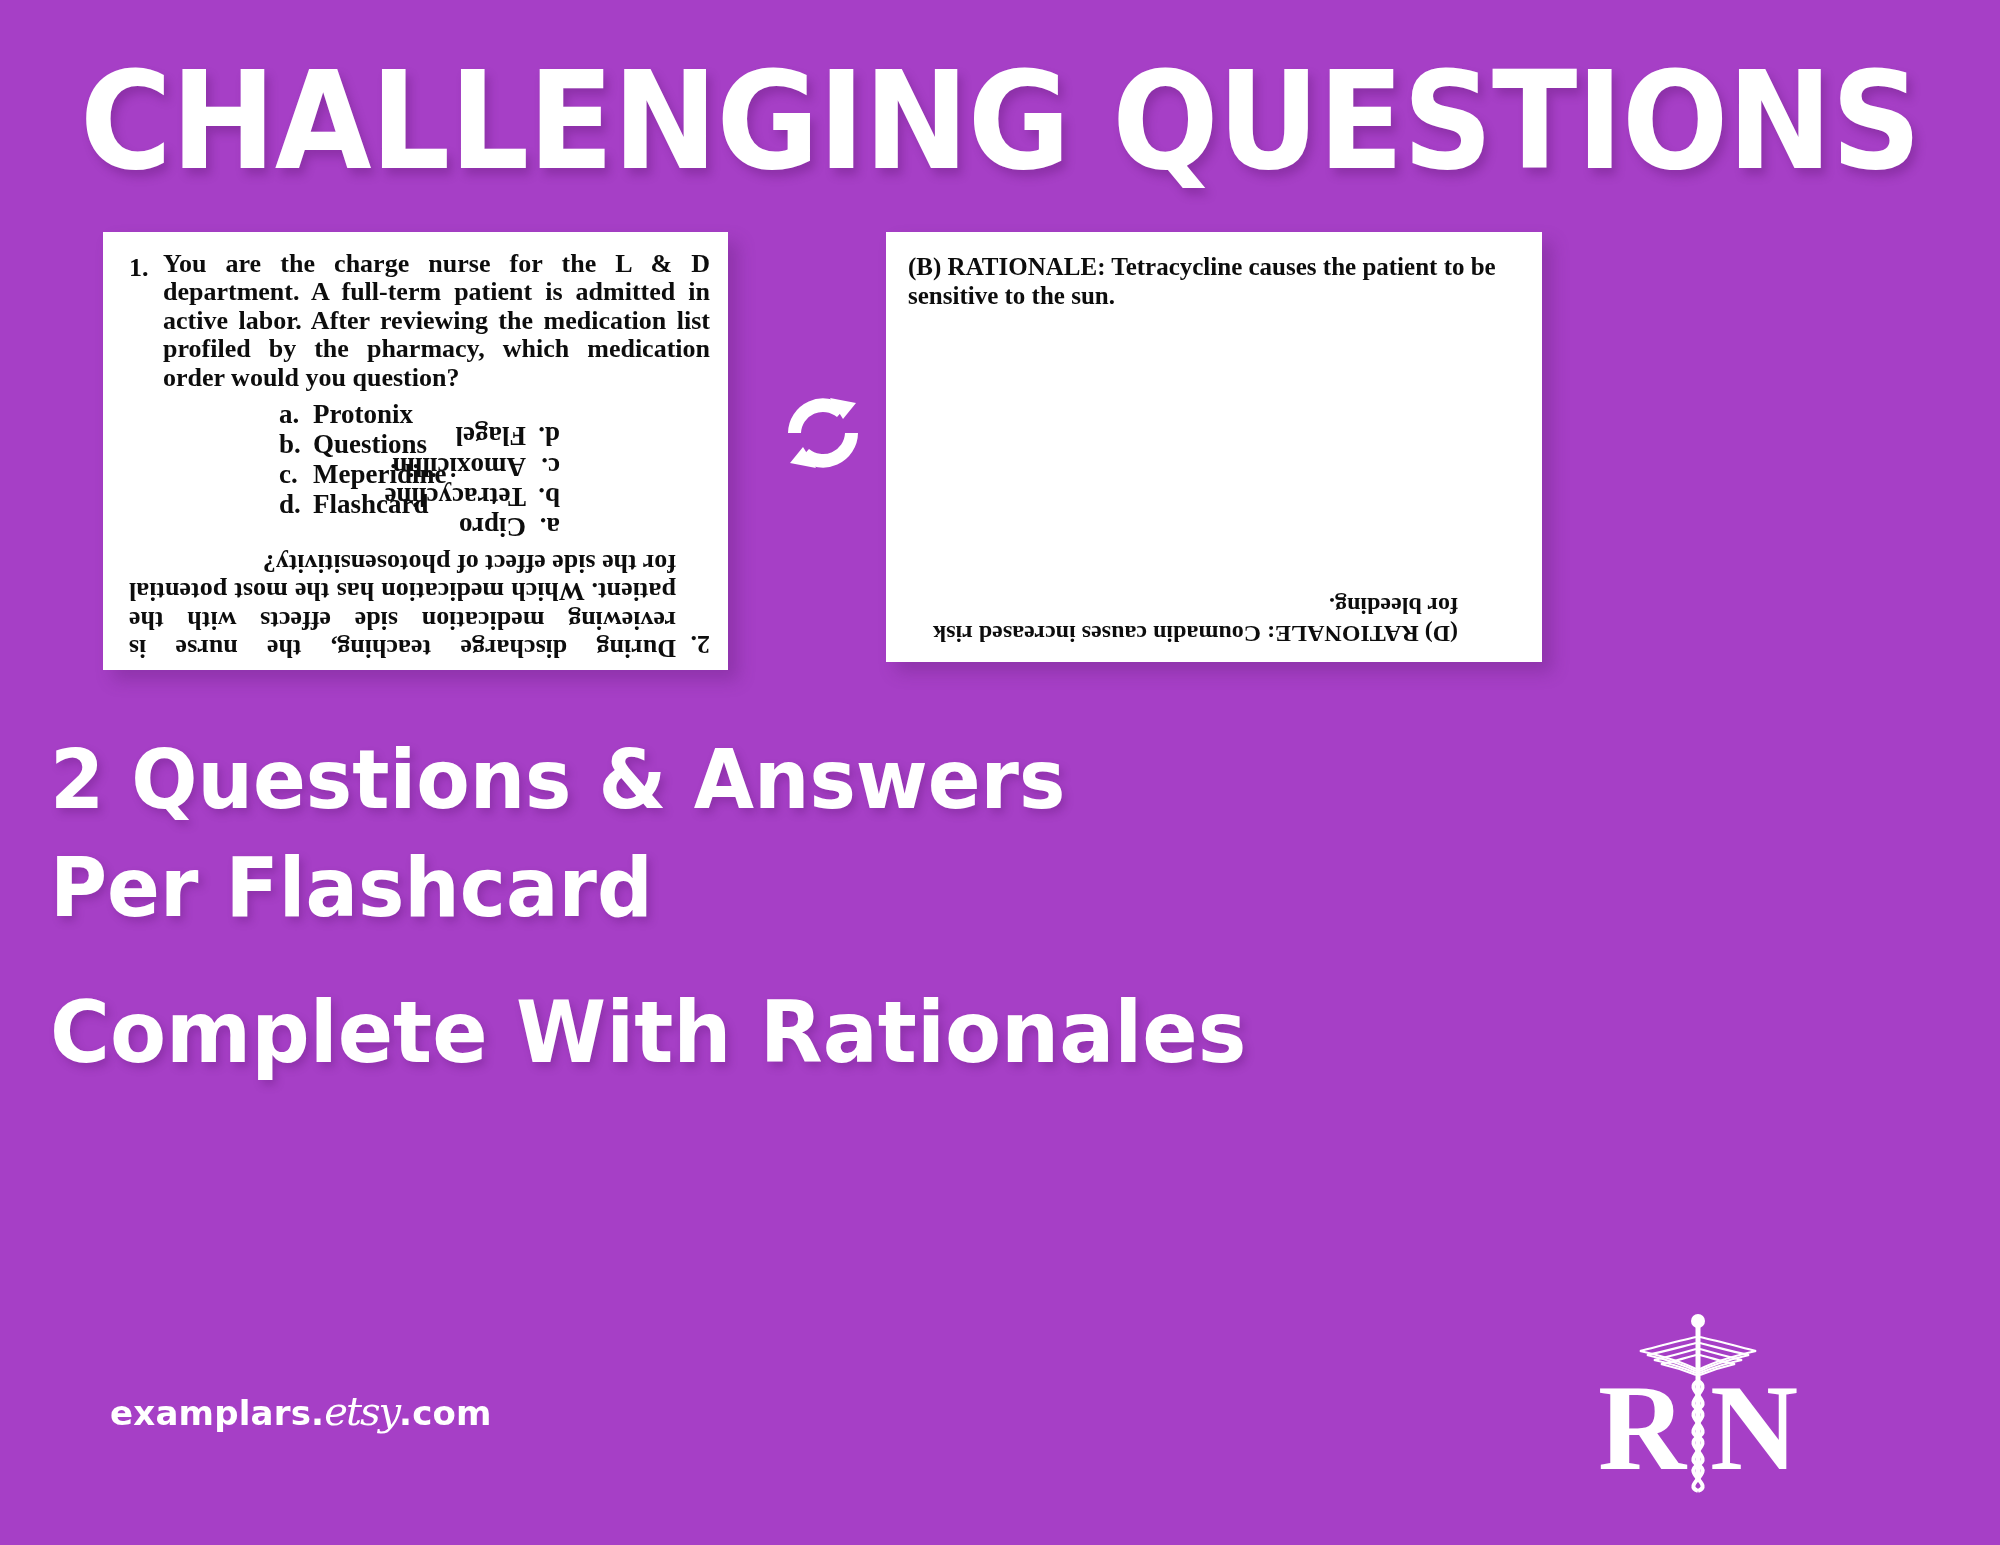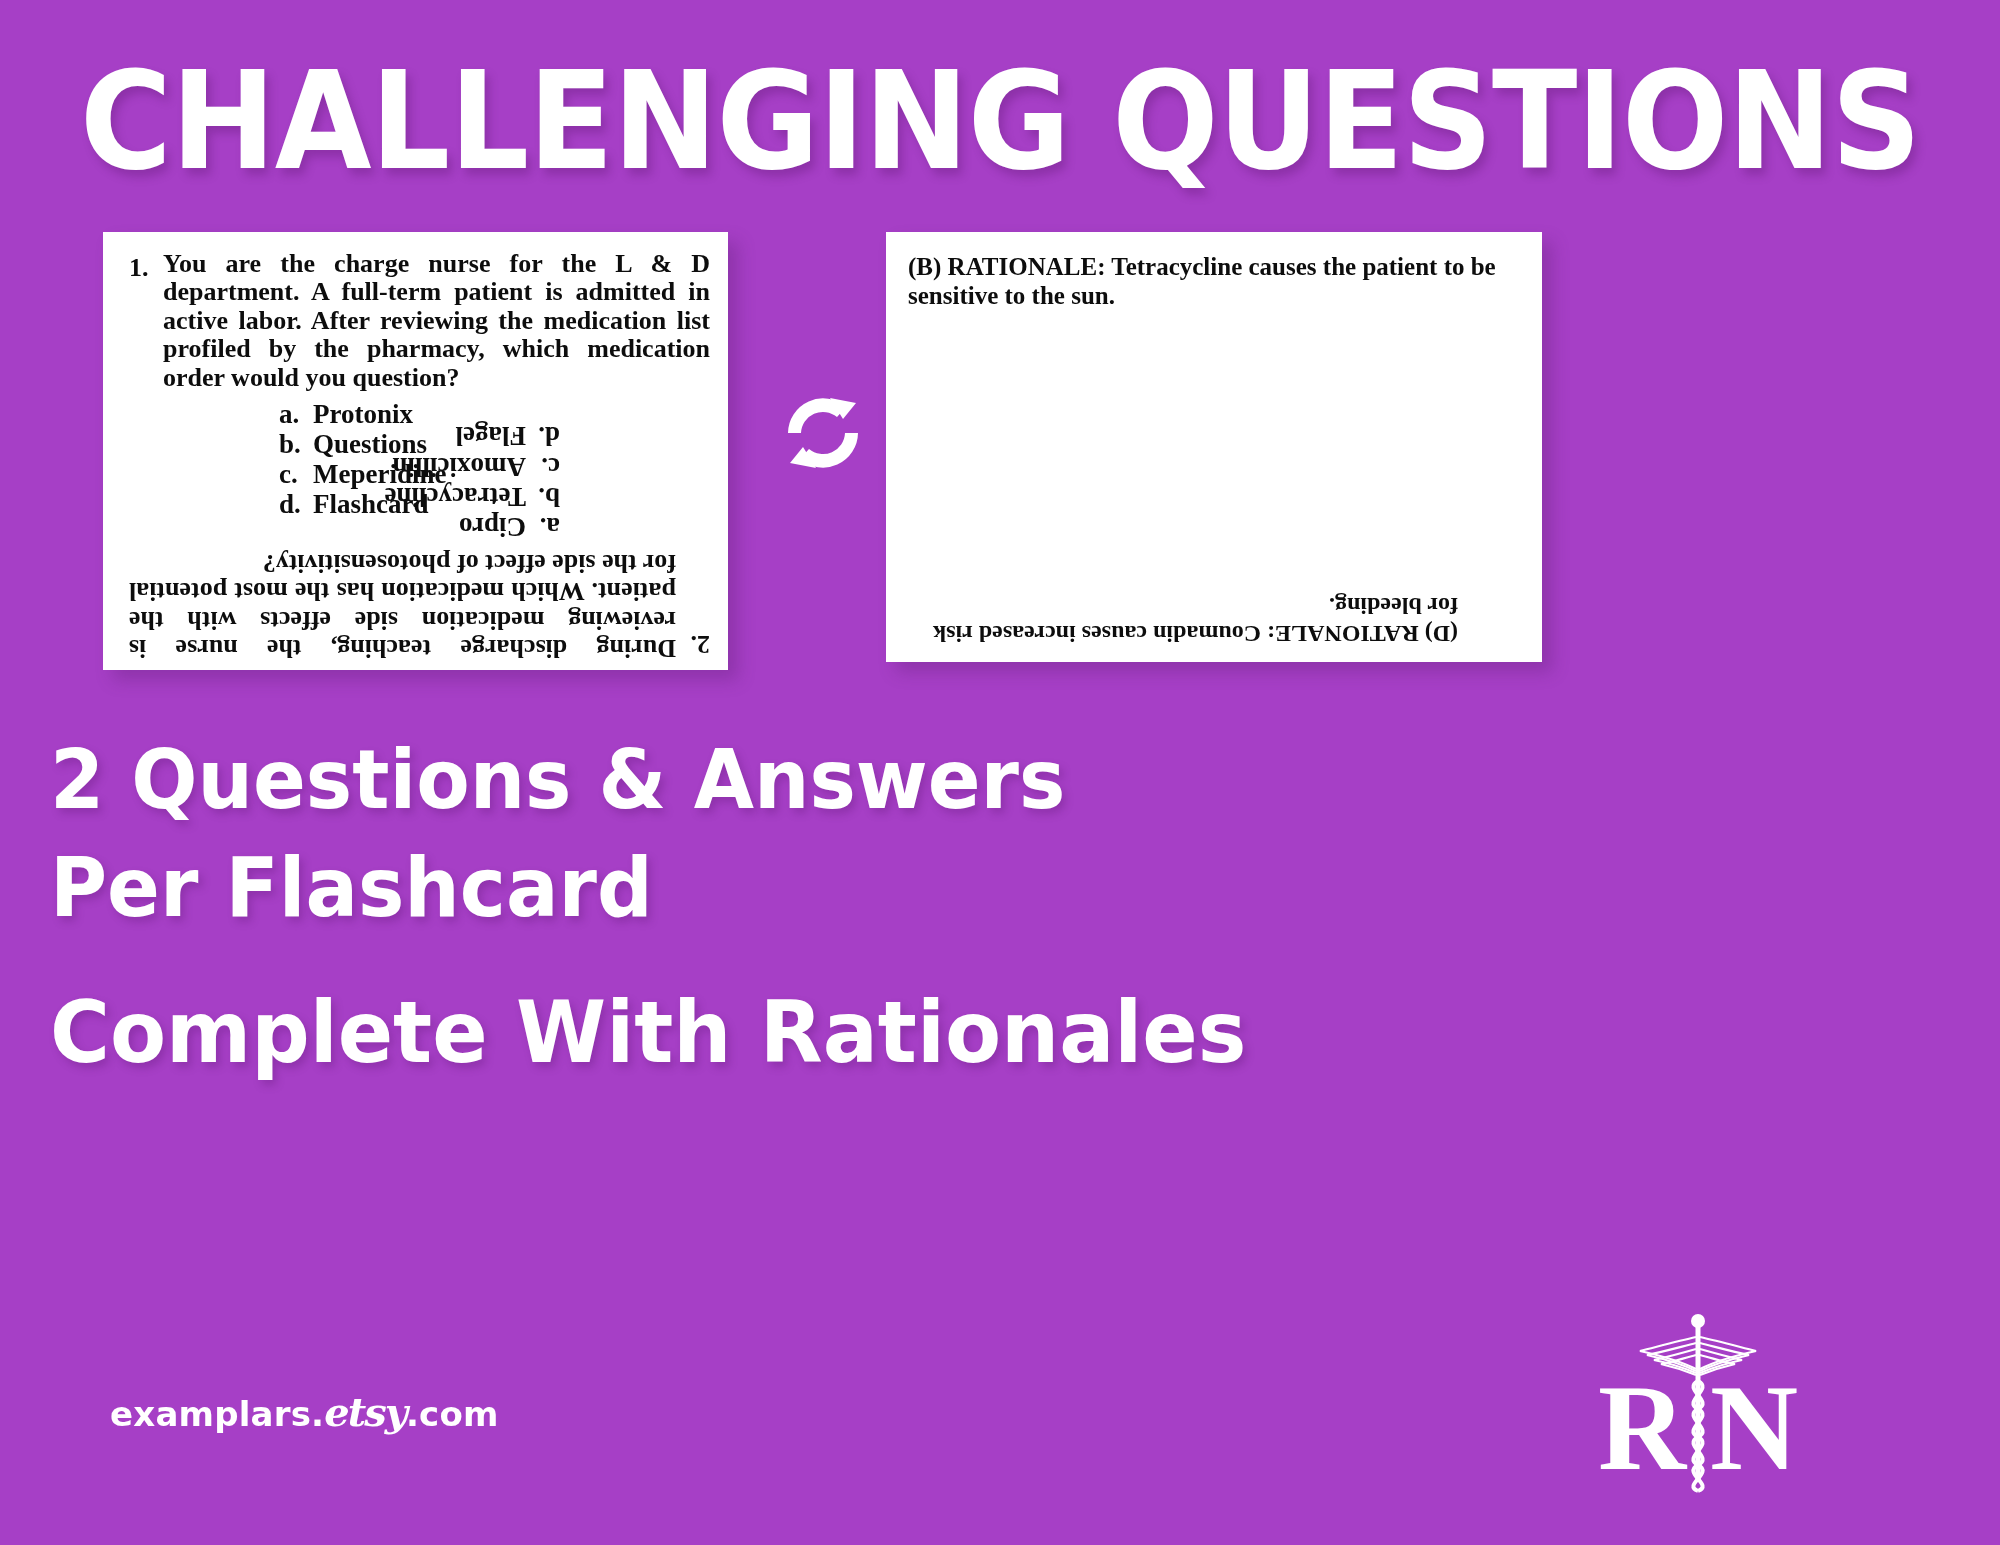--- a/index.html
+++ b/index.html
@@ -83,21 +83,21 @@
   .sub{font-size:82px;line-height:1.32;transform:scaleX(0.95);white-space:nowrap;}
   .sub.s3{font-size:86px;margin-top:34px;}
 
   
   .watermark{
     position:absolute;left:110px;top:1388px;
     font-family:"DejaVu Sans", sans-serif;font-weight:700;font-size:34px;color:#fff;
     letter-spacing:.2px;white-space:nowrap;
   }
   .watermark .etsy{
-    font-family:"DejaVu Serif", serif;font-style:italic;font-weight:700;font-size:40px;
+    font-family:"DejaVu Serif", serif;font-style:italic;font-weight:400;font-size:40px;
     letter-spacing:-2px;
   }
 
   
   .logo{position:absolute;left:1538px;top:1315px;width:320px;height:200px;}
   .logo .rn{
     position:absolute;left:0;top:52px;width:320px;text-align:center;
     font-family:"Liberation Serif", serif;font-weight:700;font-size:122px;color:#ffffff;
     letter-spacing:24px;text-indent:24px;line-height:1;
   }

